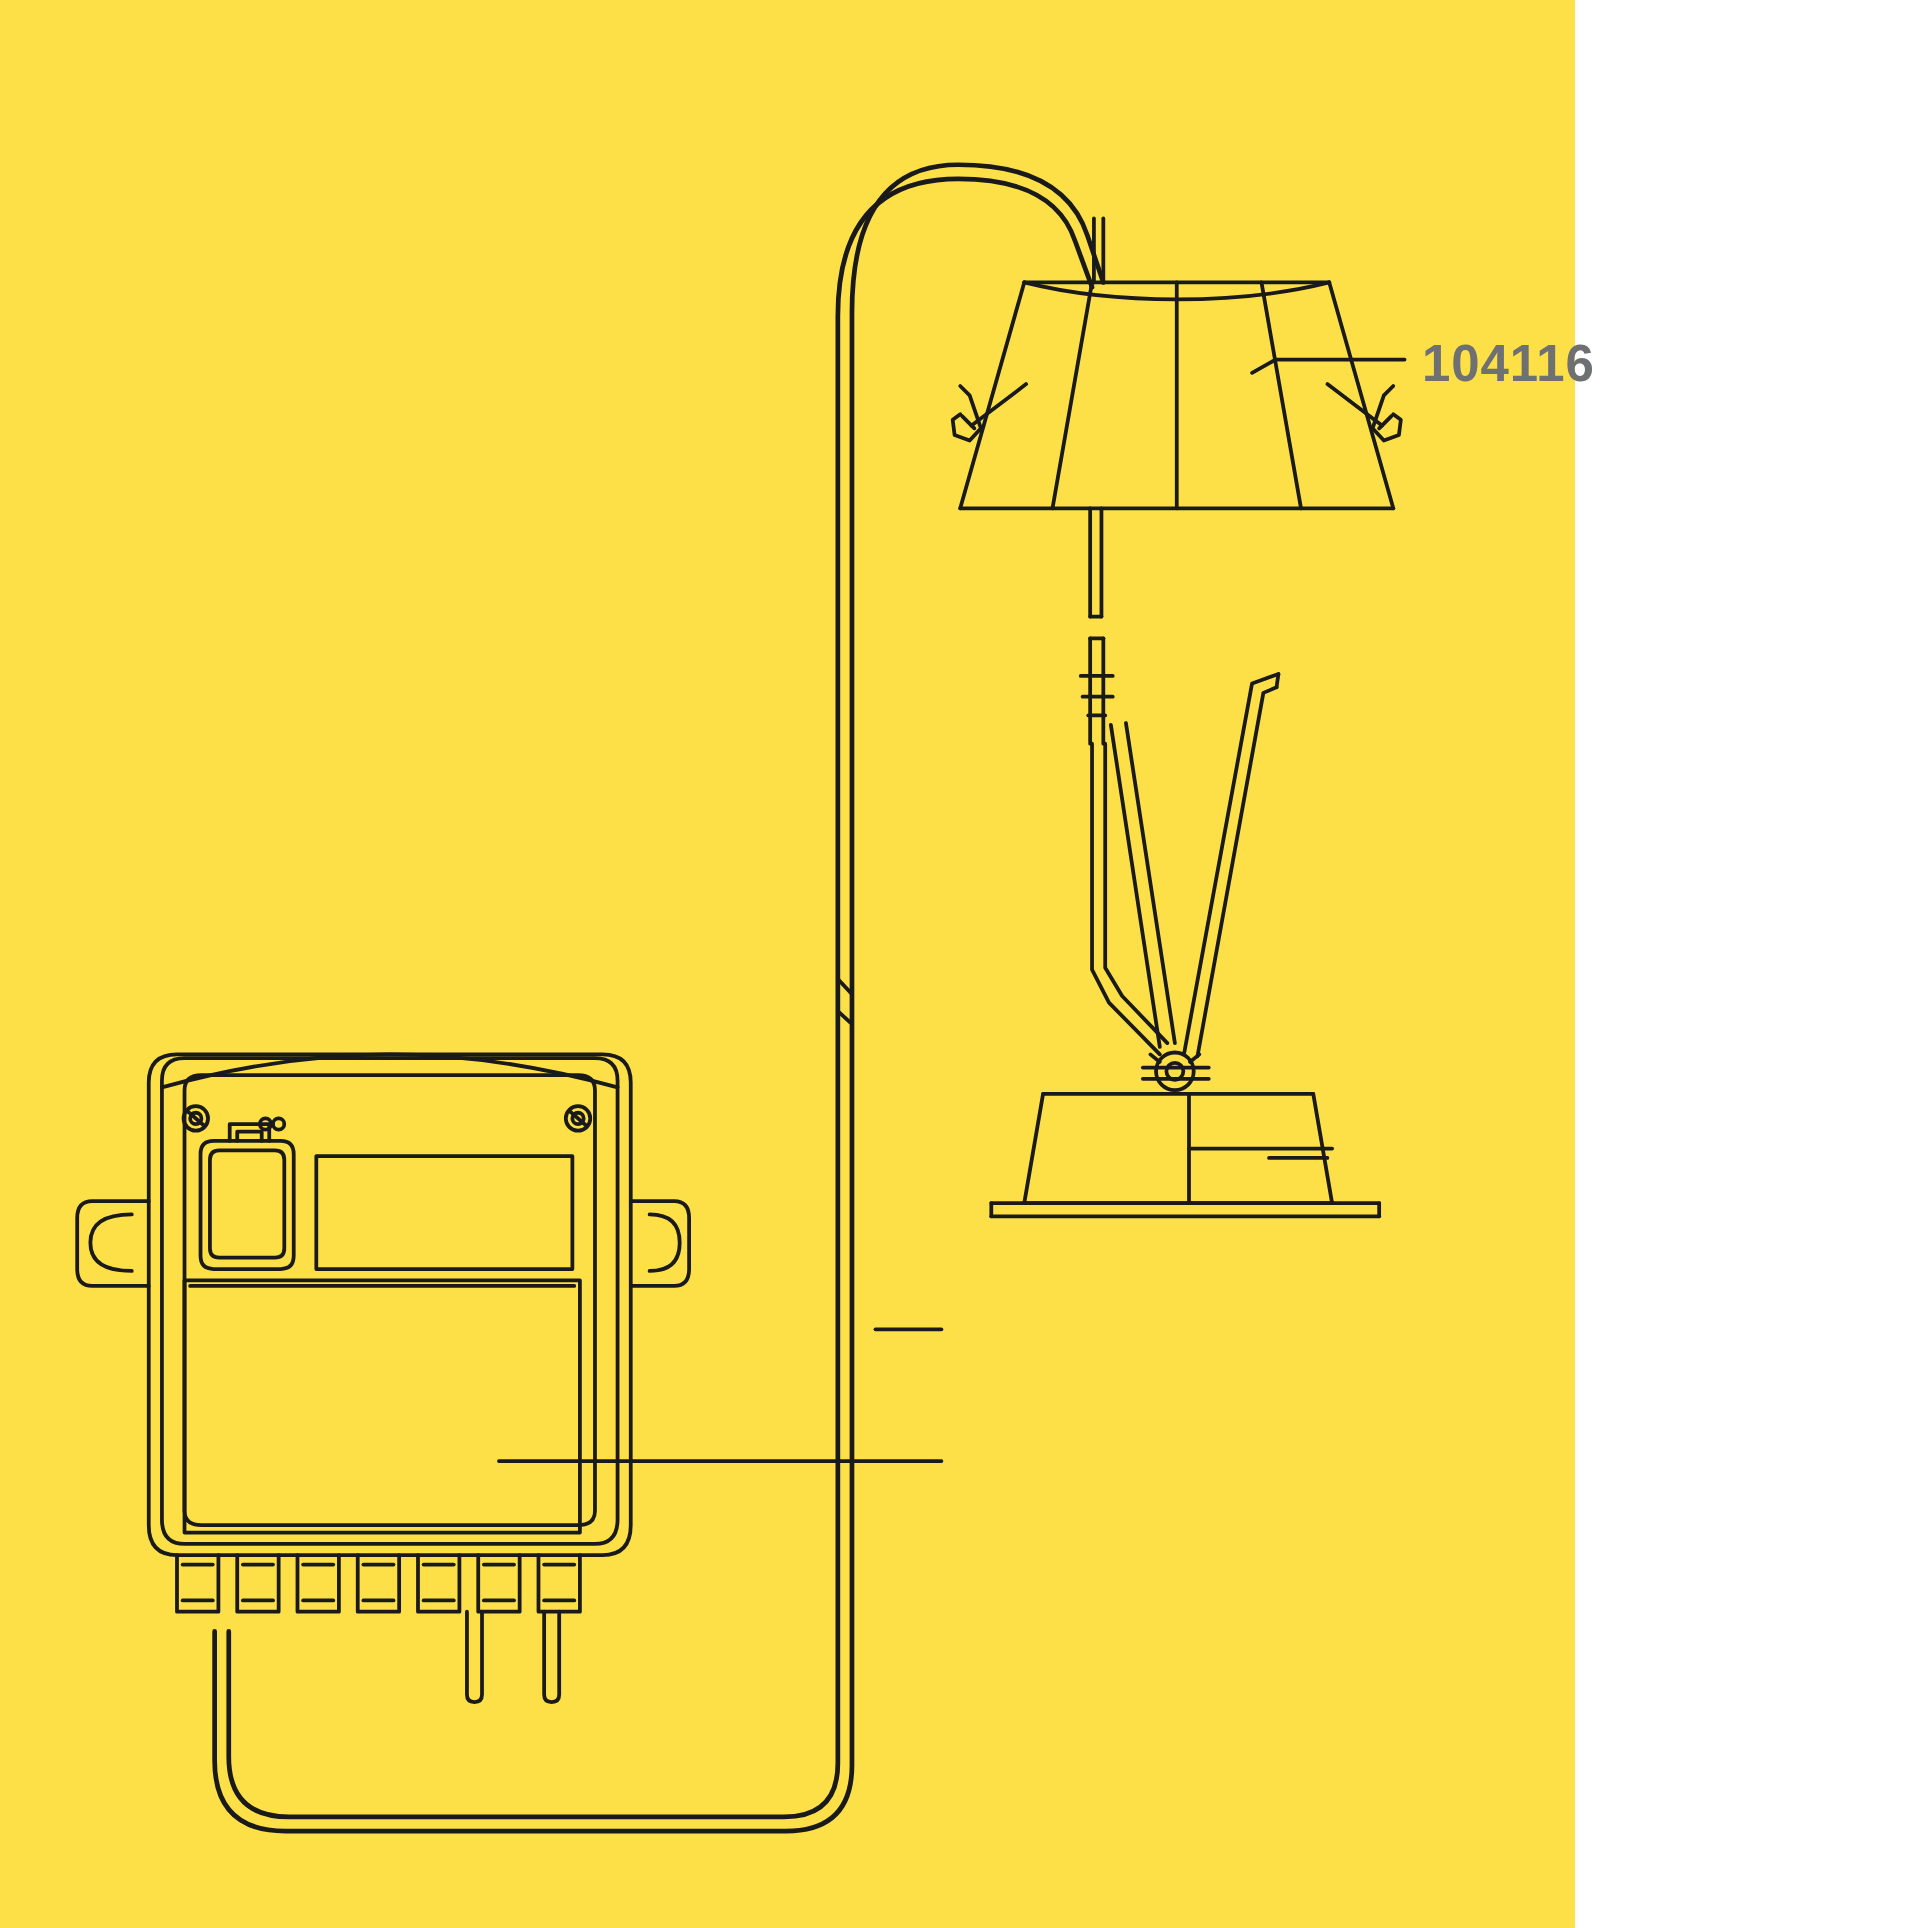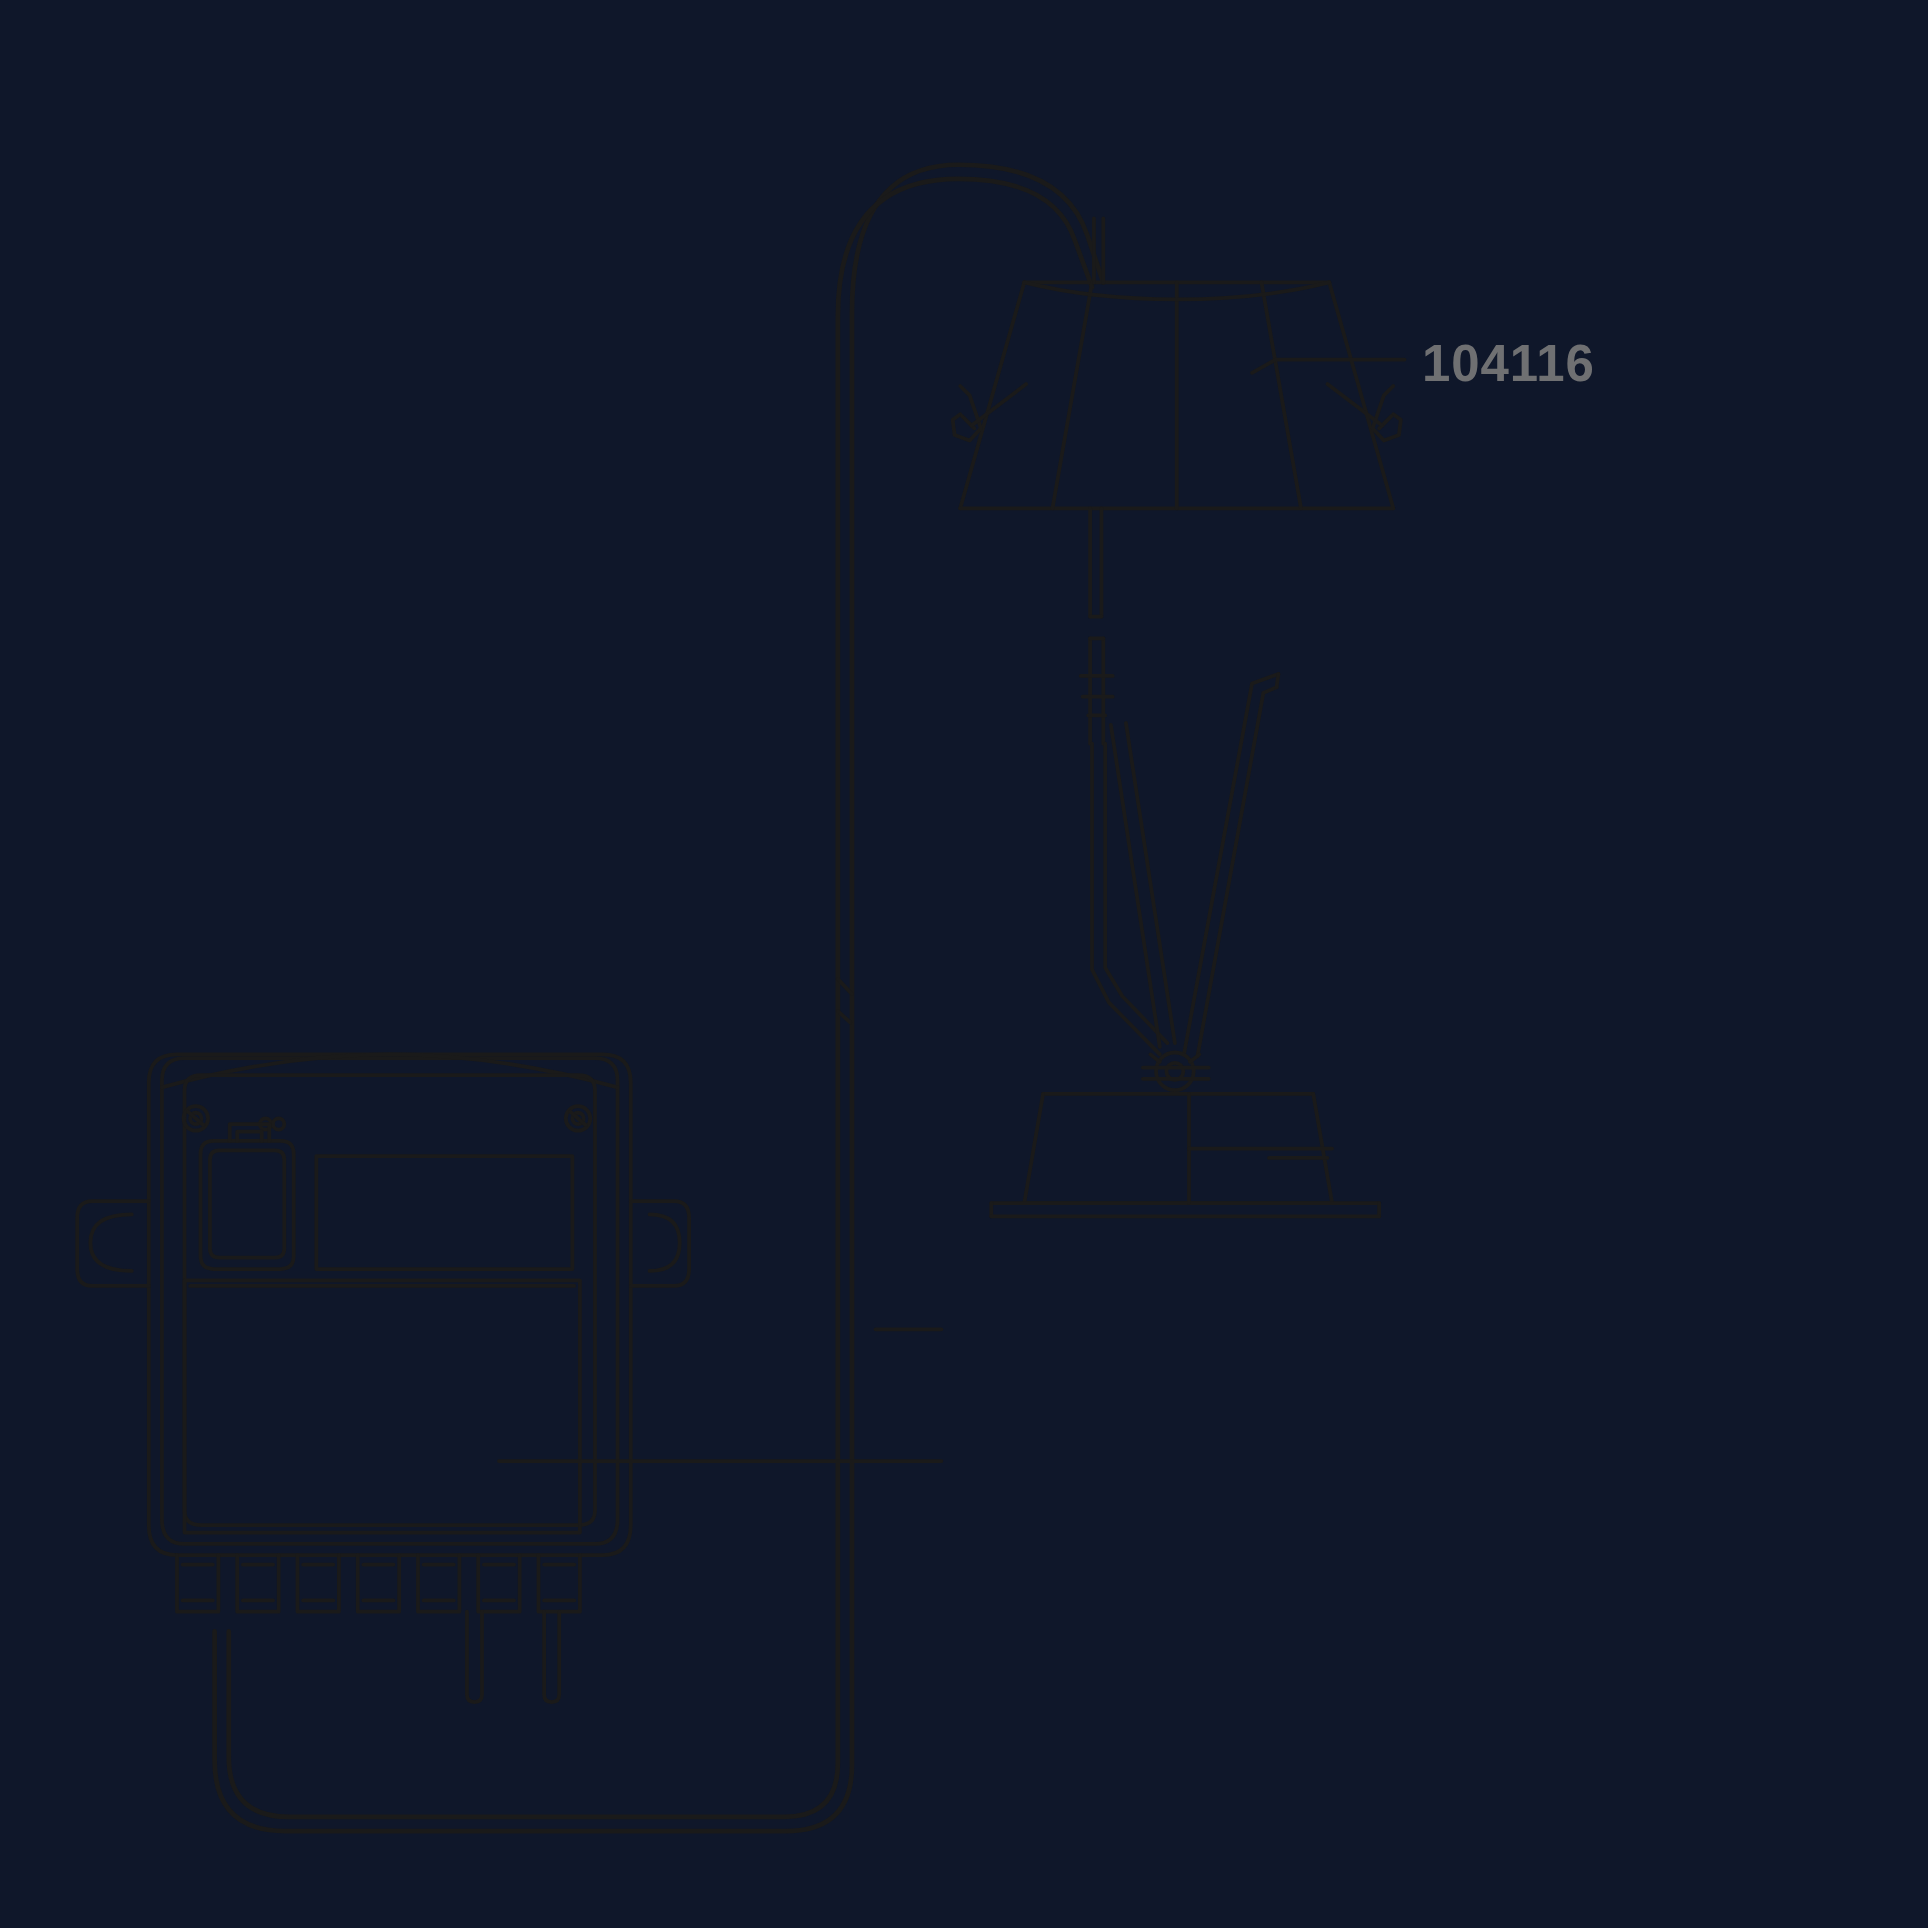--- a/index.html
+++ b/index.html
@@ -8,23 +8,23 @@
     background: #ffffff;
   }
   body {
     width: 1928px;
     height: 1928px;
     overflow: hidden;
     font-family: "Liberation Sans", sans-serif;
   }
   #stage {
     position: relative;
-    width: 1928px;
+    width: 1575px;
     height: 1928px;
-    background: #0f172a;
+    background: #fde047;
   }
   #drawing {
     position: absolute;
     left: 0;
     top: 0;
     width: 1928px;
     height: 1928px;
   }
   .part-label {
     position: absolute;

